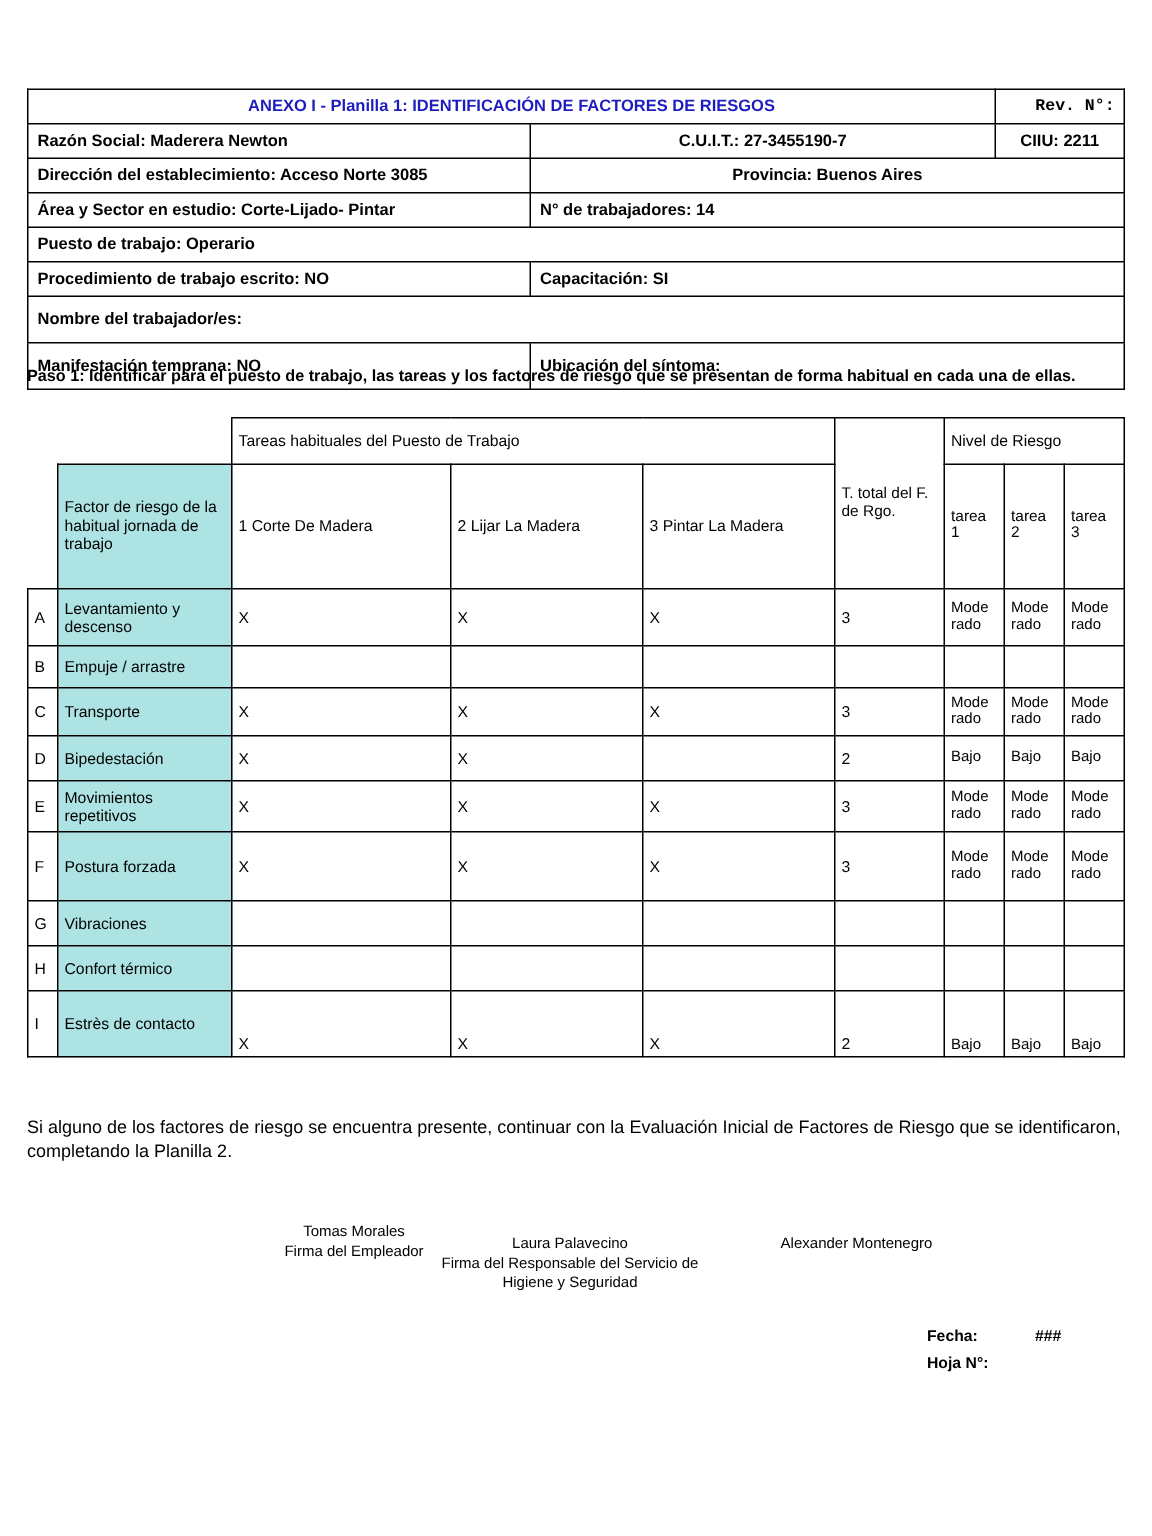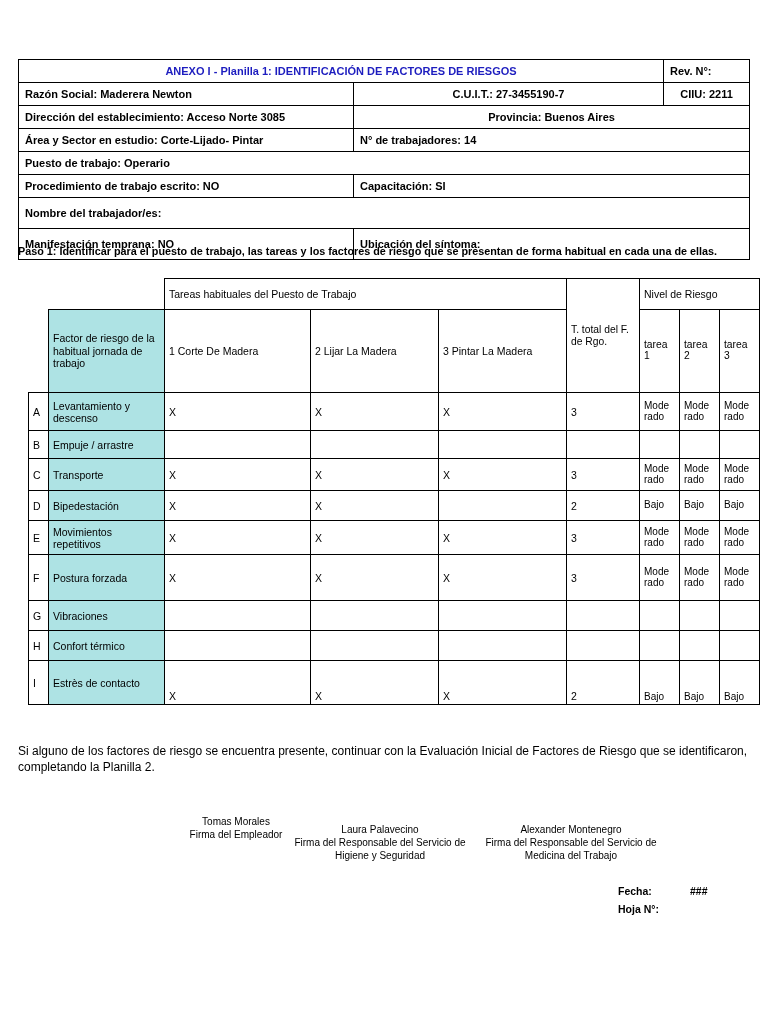--- a/index.html
+++ b/index.html
@@ -40,40 +40,41 @@
     height: 16px;
   }
   .title-cell {
     text-align: center;
     font-weight: bold;
     color: #1d1dbf;
     font-size: 11.5px;
   }
   .rev-cell {
     font-weight: bold;
-    text-align: left;
+    text-align: right;
     font-size: 11px;
+    font-family: Liberation Mono, monospace;
   }
   .bold { font-weight: bold; }
 
   
   .paso1 {
     position: absolute;
     left: 18px;
     top: 245px;
     width: 731px;
     font-size: 10.8px;
     font-weight: bold;
     line-height: 1.28;
   }
 
   
   .risk-table {
     position: absolute;
-    left: 28px;
+    left: 18px;
     top: 278px;
     border-collapse: collapse;
     table-layout: fixed;
     font-size: 10.5px;
   }
   .risk-table td, .risk-table th {
     border: 1px solid #000;
     padding: 2px 4px;
     vertical-align: middle;
     font-weight: normal;
@@ -368,21 +369,20 @@
     <div class="sig sig-1">
       <div>Tomas Morales</div>
       <div>Firma del Empleador</div>
     </div>
     <div class="sig sig-2">
       <div>Laura Palavecino</div>
       <div>Firma del Responsable del Servicio de Higiene y Seguridad</div>
     </div>
     <div class="sig sig-3">
       <div>Alexander Montenegro</div>
-      <div>Firma del Responsable del Servicio de Medicina del Trabajo</div>
     </div>
   </div>
 
   <div class="fecha-row">
     <span>Fecha:</span>
     <span class="val">###</span>
   </div>
   <div class="hoja-row">Hoja N°:</div>
 
 </div>

